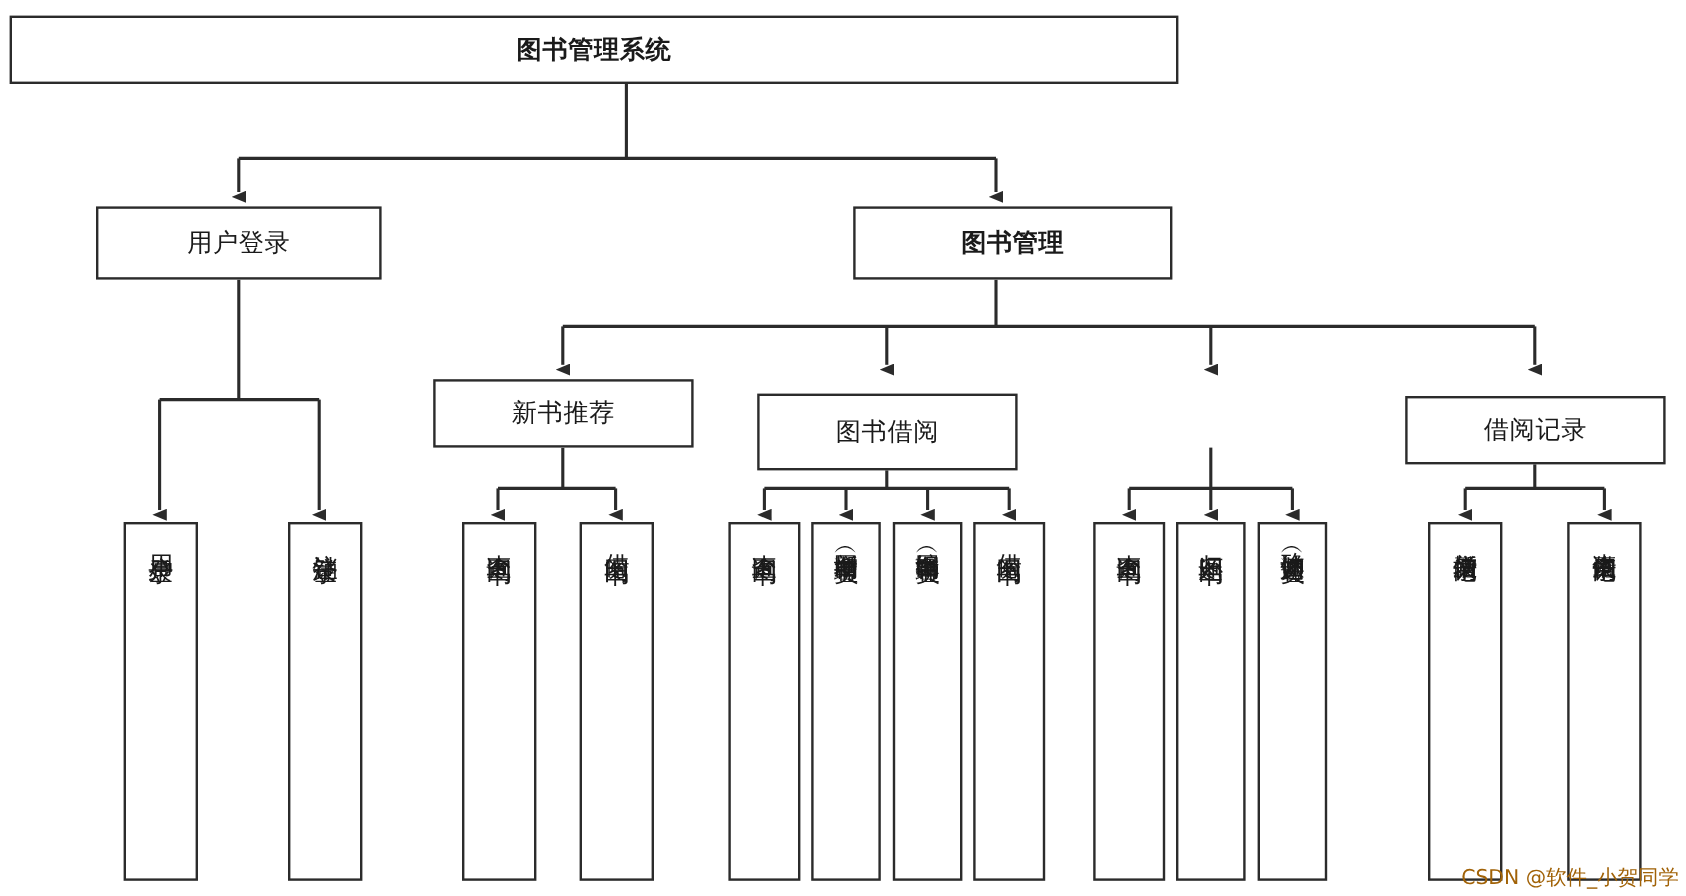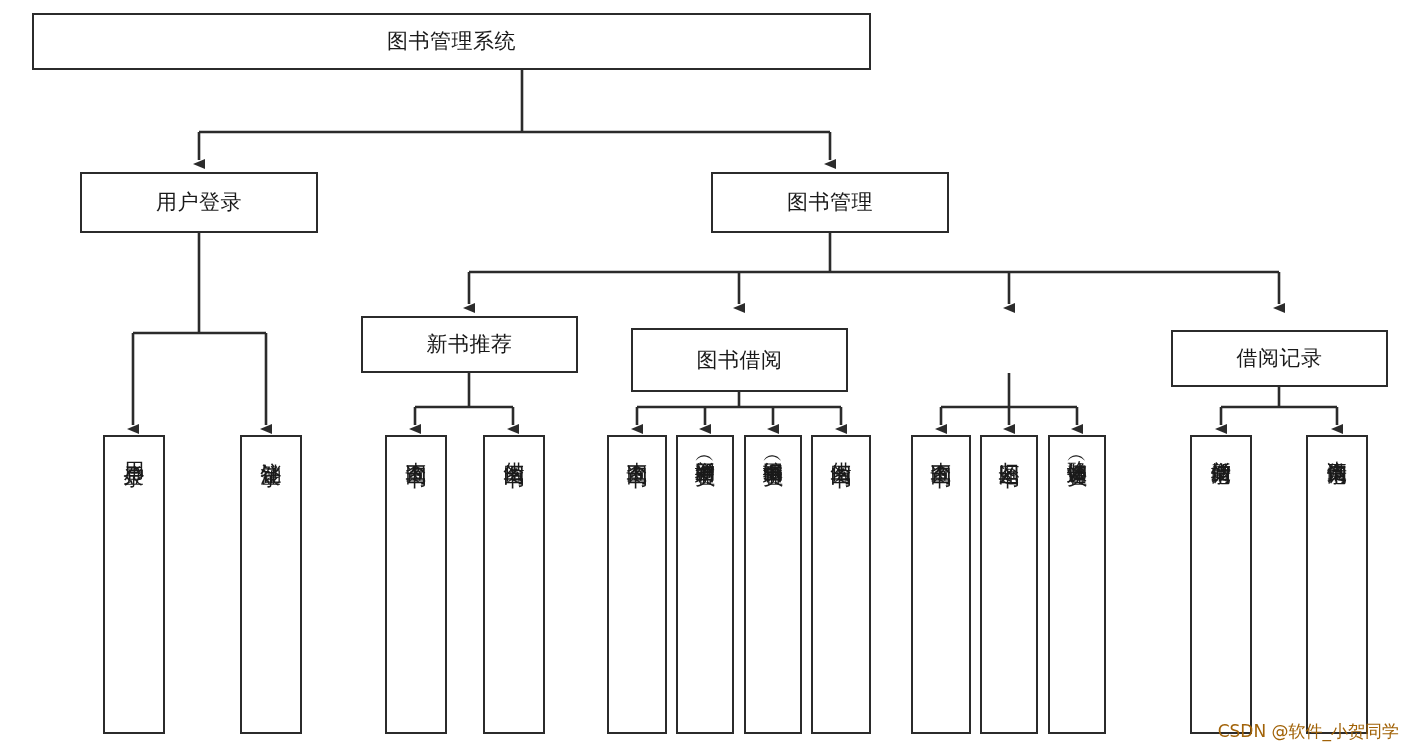--- a/index.html
+++ b/index.html
@@ -127,28 +127,28 @@
       <path d="M1009,407 L1009,425" marker-end="url(#arrow)"></path>
       <path d="M1077,407 L1077,425" marker-end="url(#arrow)"></path>
 
       <path d="M1279,373 L1279,407"></path>
       <path d="M1221,407 L1337,407"></path>
       <path d="M1221,407 L1221,425" marker-end="url(#arrow)"></path>
       <path d="M1337,407 L1337,425" marker-end="url(#arrow)"></path>
     </g>
   </svg>
 
-  <div class="node horiz root" style="left:32px; top:13px; width:839px; height:57px;">
+  <div class="node horiz root" style="left:8px; top:13px; width:974px; height:57px;font-weight:bold;">
     <span class="node-label">图书管理系统</span>
   </div>
 
   <div class="node horiz" style="left:80px; top:172px; width:238px; height:61px;">
     <span class="node-label">用户登录</span>
   </div>
-  <div class="node horiz" style="left:711px; top:172px; width:238px; height:61px;">
+  <div class="node horiz" style="left:711px; top:172px; width:266px; height:61px;font-weight:bold;">
     <span class="node-label">图书管理</span>
   </div>
 
   <div class="node horiz" style="left:361px; top:316px; width:217px; height:57px;">
     <span class="node-label">新书推荐</span>
   </div>
   <div class="node horiz" style="left:631px; top:328px; width:217px; height:64px;">
     <span class="node-label">图书借阅</span>
   </div>
   <div class="node horiz" style="left:1171px; top:316px; width:217px; height:57px;margin-top:14px;">

